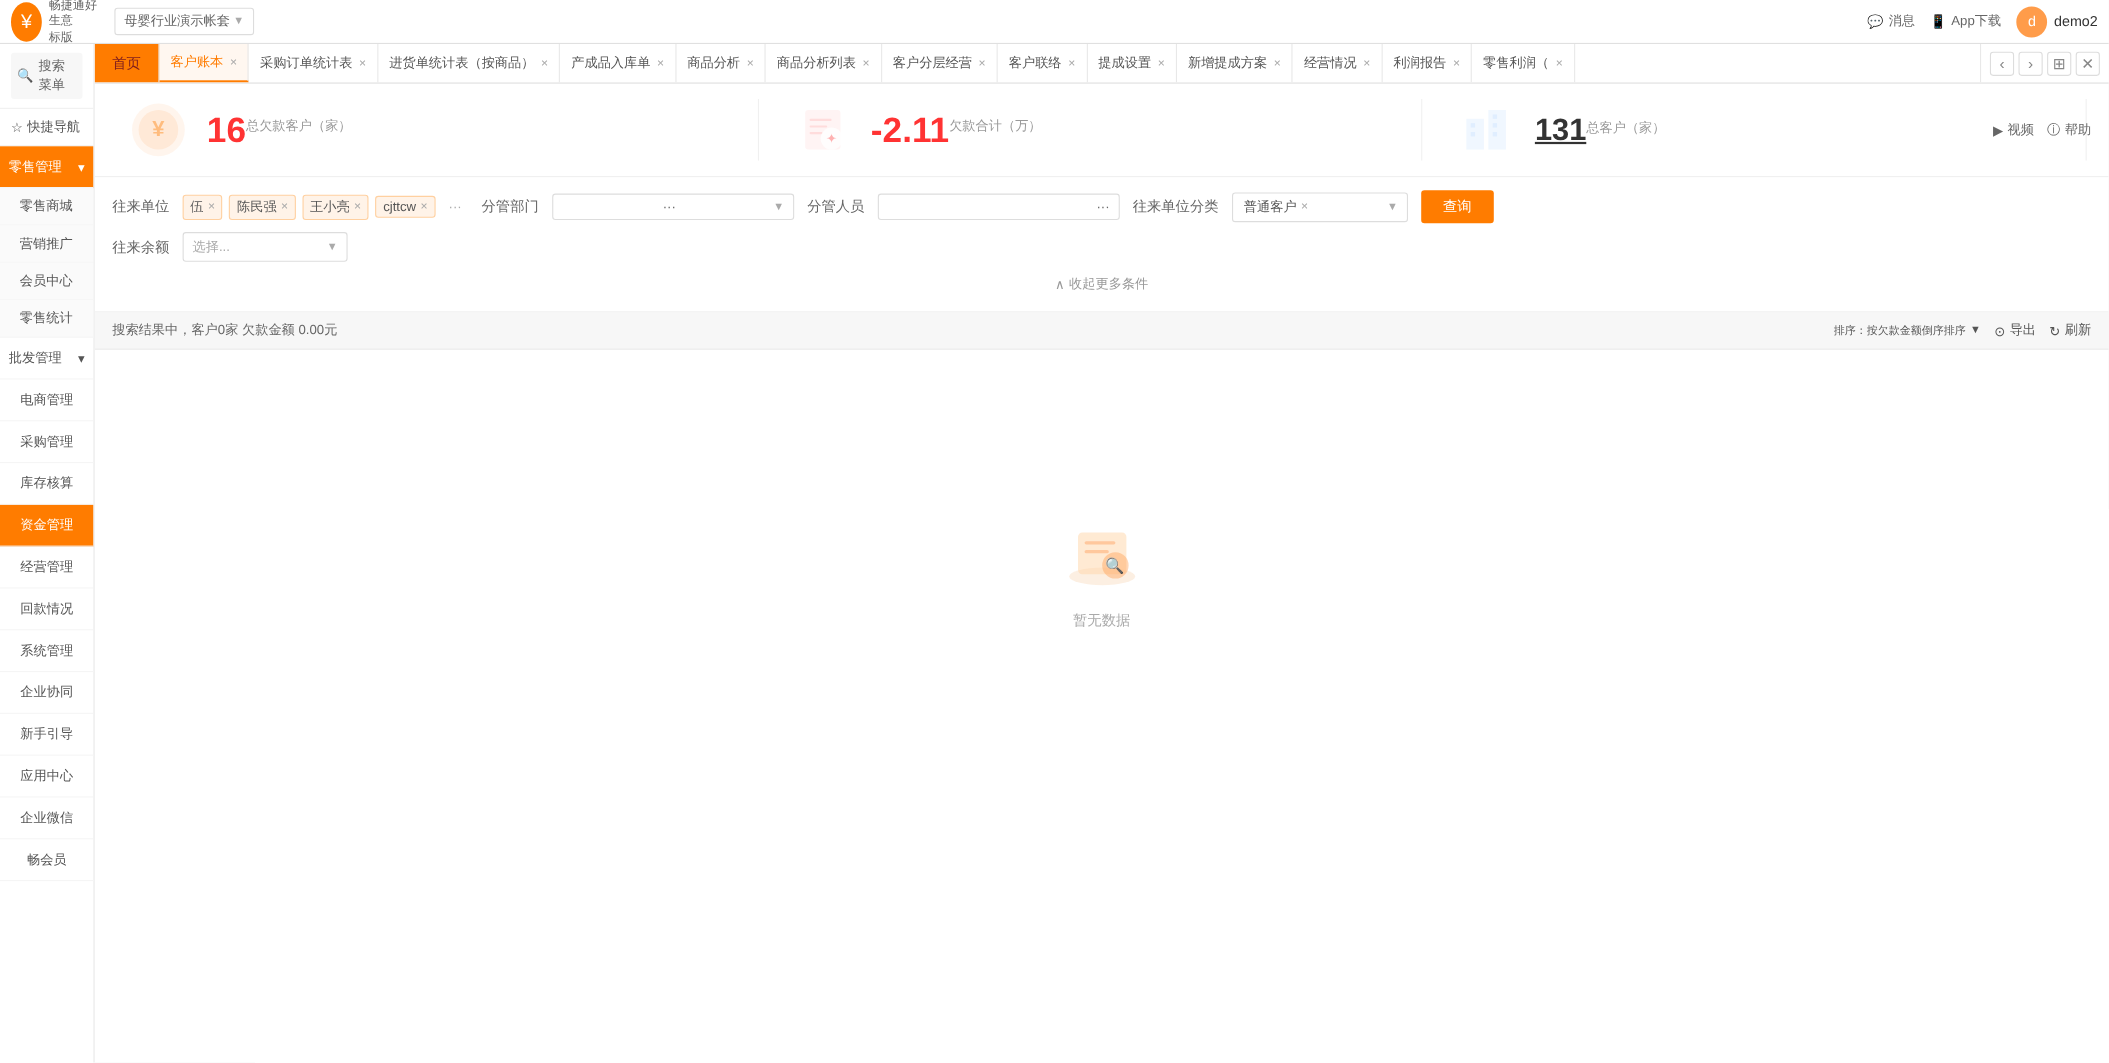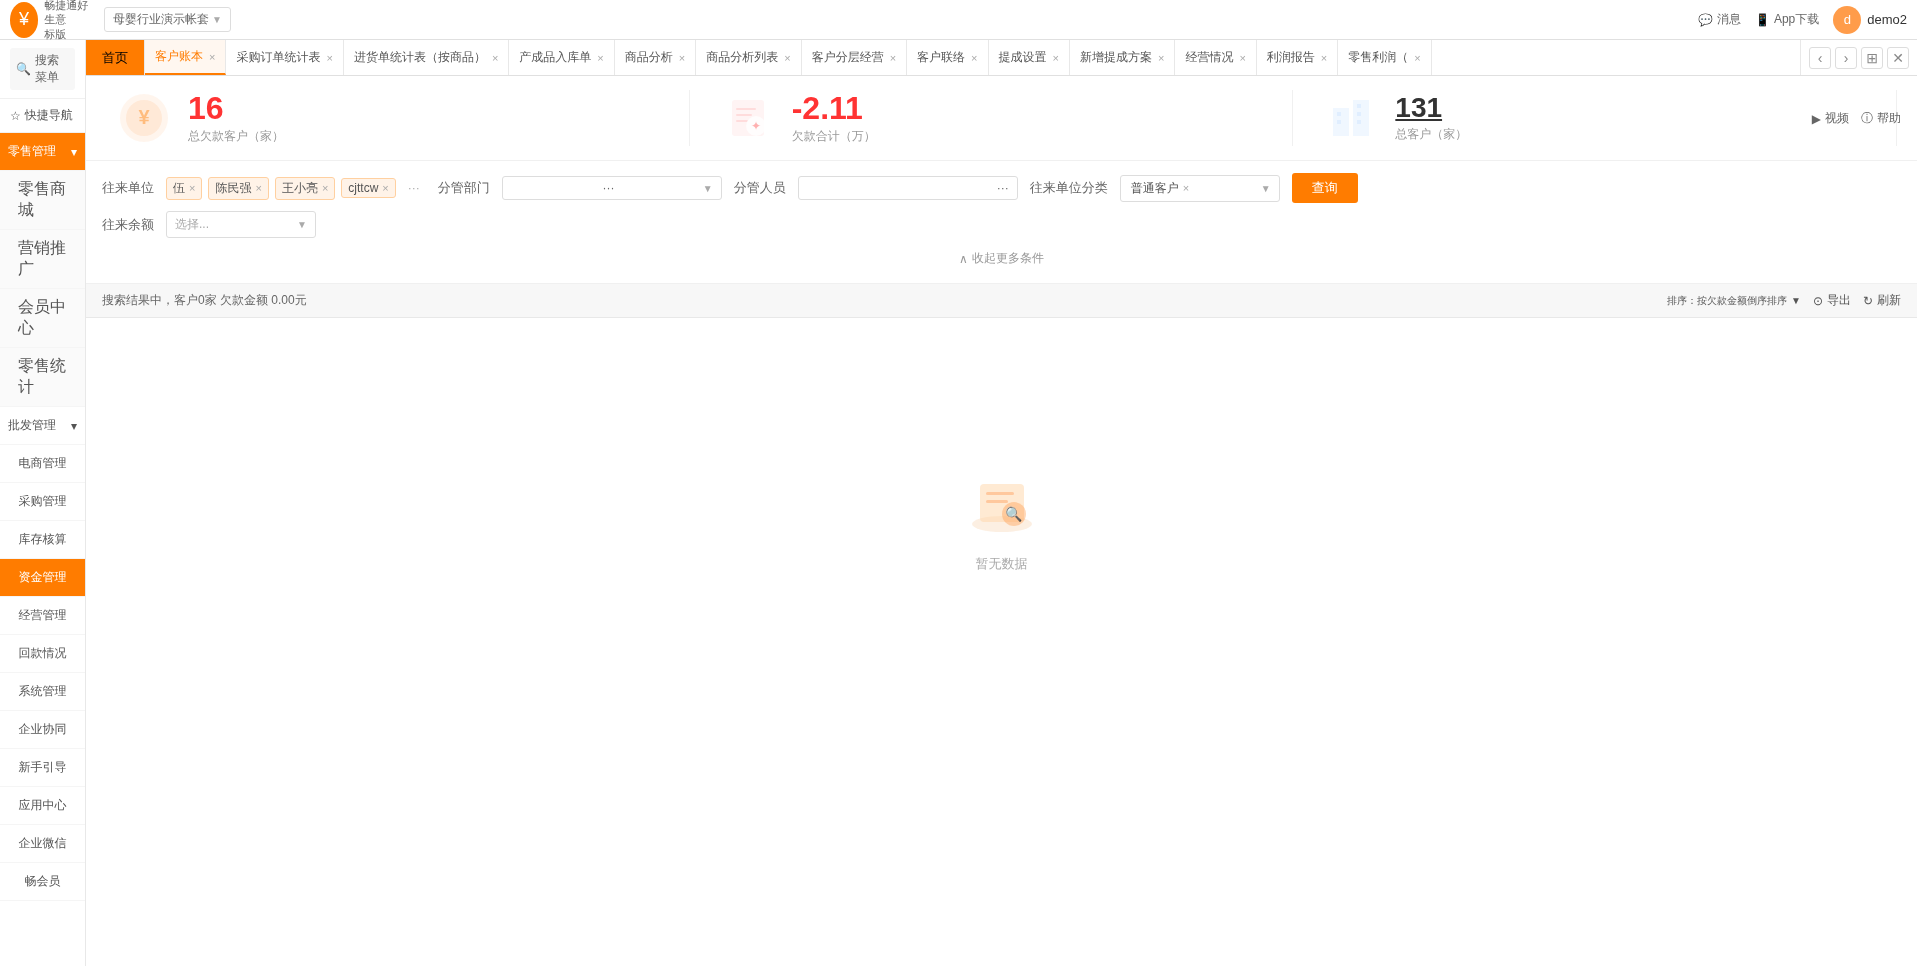--- a/index.html
+++ b/index.html
@@ -51,21 +51,21 @@
       color: #555;
       white-space: nowrap;
       cursor: pointer;
       border-right: 1px solid #e8e8e8;
       position: relative;
       gap: 4px;
       flex-shrink: 0;
     }
     .nav-tab.active { background: #fff7f0; color: #ff7c00; border-bottom: 2px solid #ff7c00; }
     .nav-tab .close-tab { font-size: 11px; color: #aaa; cursor: pointer; margin-left: 2px; }
-    .nav-tab-home { background: #ff7c00; color: #000000; padding: 0 16px; font-size: 13px; }
+    .nav-tab-home { background: #ff7c00; color: #7f1d1d; padding: 0 16px; font-size: 13px; }
     .nav-tabs-actions { display: flex; align-items: center; gap: 4px; padding: 0 8px; margin-left: auto; border-left: 1px solid #e8e8e8; }
     .nav-action-btn { width: 22px; height: 22px; display: flex; align-items: center; justify-content: center; cursor: pointer; color: #888; font-size: 14px; border: 1px solid #ddd; border-radius: 3px; background: #fff; }
 
     
     .main-layout {
       display: flex;
       margin-top: 76px;
       height: calc(966px - 76px);
     }
 
@@ -146,21 +146,21 @@
       display: flex;
       align-items: center;
       gap: 16px;
       padding: 0 30px;
       border-right: 1px solid #f0f0f0;
     }
     .stat-block:first-child { padding-left: 10px; }
     .stat-block:last-child { border-right: none; }
     .stat-icon { width: 56px; height: 56px; display: flex; align-items: center; justify-content: center; }
     .stat-icon svg { opacity: 0.5; }
-    .stat-info { display: flex; flex-direction: column; }
+    .stat-info { display: flex; }
     .stat-value { font-size: 32px; font-weight: bold; color: #ff3333; line-height: 1; }
     .stat-value.negative { color: #ff3333; }
     .stat-value.dark { color: #333; font-size: 28px; text-decoration: underline; }
     .stat-label { font-size: 12px; color: #999; margin-top: 4px; }
     .stats-bar-actions { position: absolute; right: 16px; top: 50%; transform: translateY(-50%); display: flex; gap: 12px; }
     .stats-action-btn { font-size: 12px; color: #666; cursor: pointer; display: flex; align-items: center; gap: 4px; }
 
     
     .filter-bar {
       background: #fff;
@@ -269,21 +269,21 @@
       gap: 8px;
     }
     .empty-text { font-size: 13px; color: #aaa; }
 
     
     .chevron { font-size: 10px; color: #aaa; }
 
     
     .sidebar-sub-item {
       padding: 8px 10px 8px 18px;
-      font-size: 16px;
+      font-size: 12px;
       color: #555;
       cursor: pointer;
       border-bottom: 1px solid #f5f5f5;
       background: #fafafa;
     }
   </style>
 </head>
 <body>
 
 <div class="top-bar">

